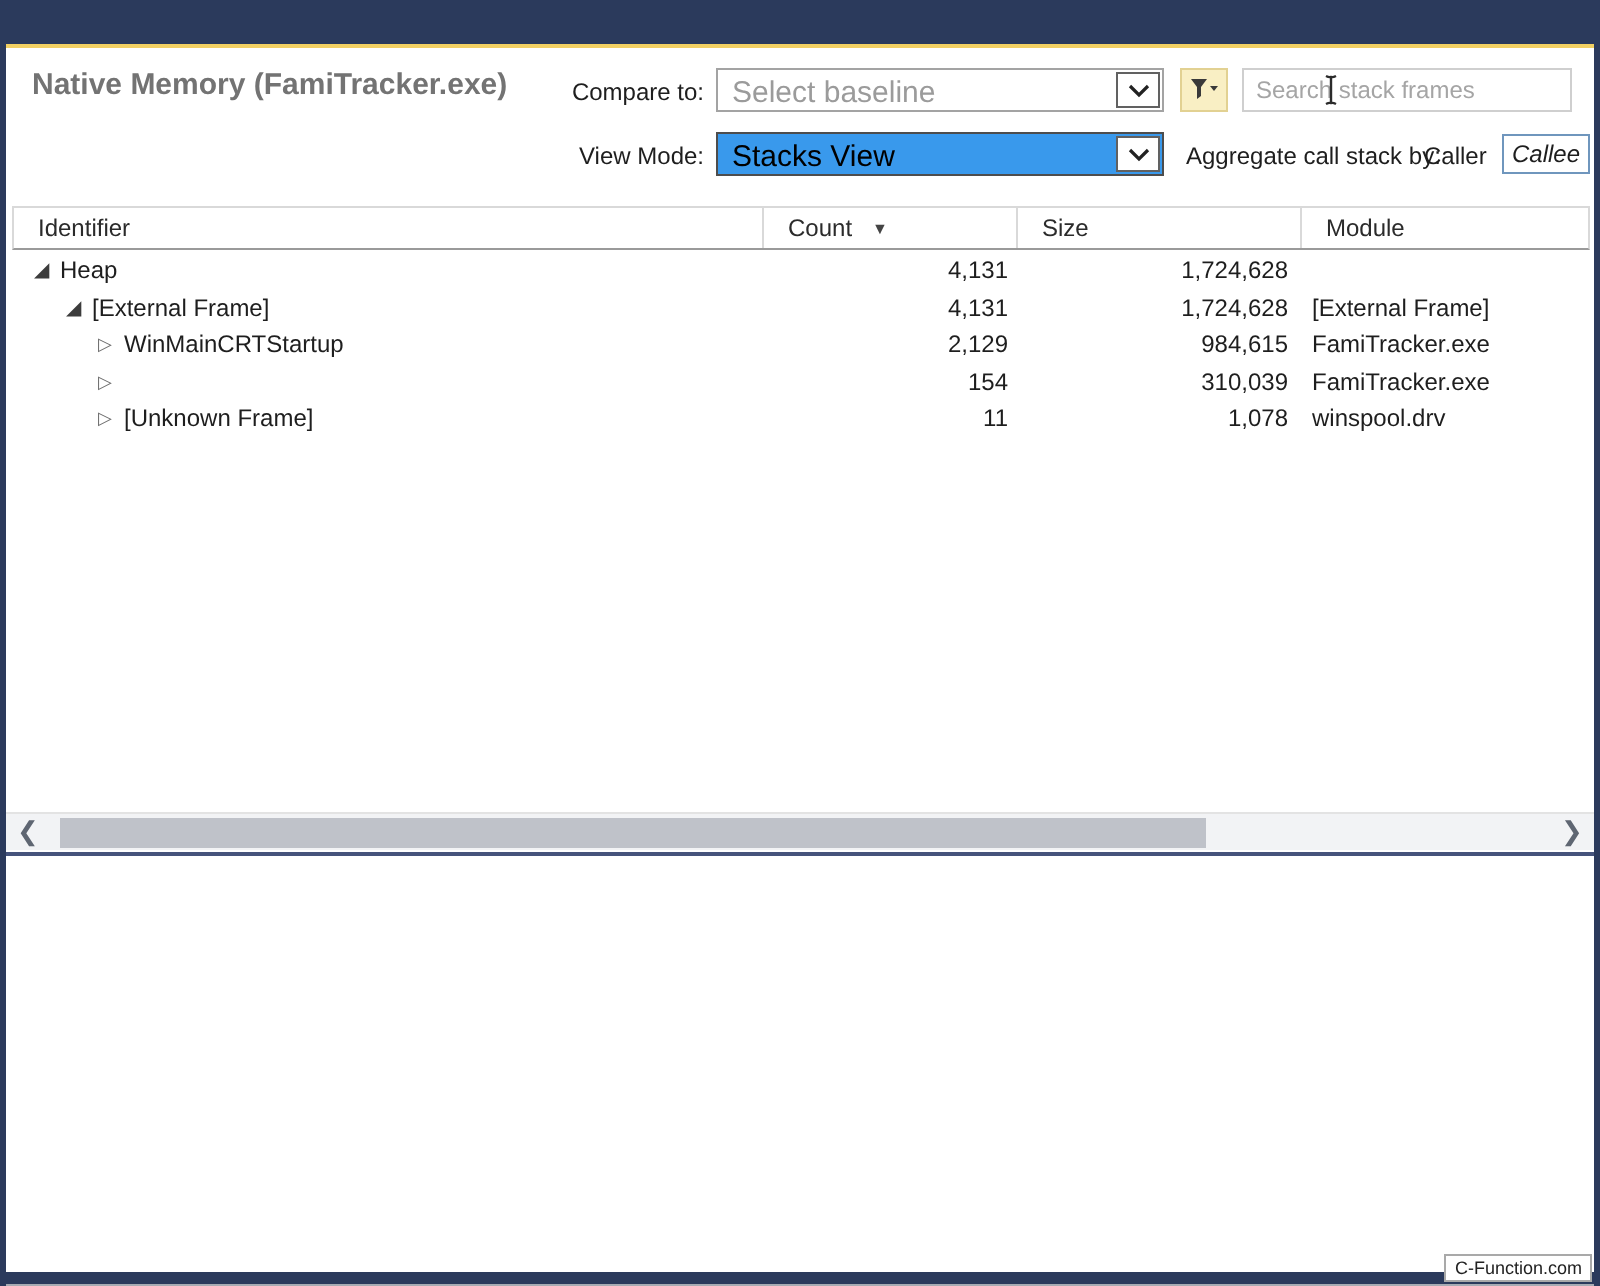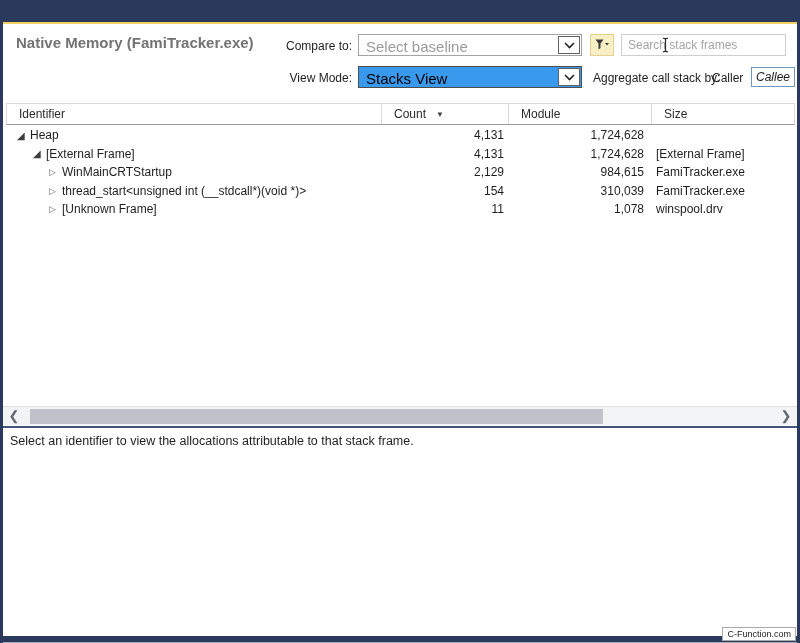--- a/index.html
+++ b/index.html
@@ -151,25 +151,25 @@
   <div class="agg-callee">Callee</div>
 
   <div class="thead">
     <div class="hc hc-id">
       <span>Identifier</span>
     </div>
     <div class="hc hc-count">
       <span>Count</span>
       <span class="sort-arrow">▼</span>
     </div>
+    <div class="hc hc-size">
+      <span>Size</span>
+    </div>
     <div class="hc hc-mod">
       <span>Module</span>
-    </div>
-    <div class="hc hc-size">
-      <span>Size</span>
     </div>
   </div>
 
   <div class="tree-rows">
       <div class="trow">
         <div class="c-id" style="padding-left: 11px;">
           <span class="expander expanded">◢</span>
           <span>Heap</span>
         </div>
         <div class="c-count">4,131</div>
@@ -190,21 +190,20 @@
           <span class="expander collapsed">▷</span>
           <span>WinMainCRTStartup</span>
         </div>
         <div class="c-count">2,129</div>
         <div class="c-size">984,615</div>
         <div class="c-module">FamiTracker.exe</div>
       </div>
       <div class="trow">
         <div class="c-id" style="padding-left: 43px;">
           <span class="expander collapsed">▷</span>
-          <span>thread_start&lt;unsigned int (__stdcall*)(void *)&gt;</span>
         </div>
         <div class="c-count">154</div>
         <div class="c-size">310,039</div>
         <div class="c-module">FamiTracker.exe</div>
       </div>
       <div class="trow">
         <div class="c-id" style="padding-left: 43px;">
           <span class="expander collapsed">▷</span>
           <span>[Unknown Frame]</span>
         </div>
@@ -214,21 +213,20 @@
       </div>
     </div>
 
   <div class="hscroll">
     <div class="hs-arrow hs-left">❮</div>
     <div class="hs-thumb"></div>
     <div class="hs-arrow hs-right">❯</div>
   </div>
 
   <div class="divider"></div>
-  <div class="hint">Select an identifier to view the allocations attributable to that stack frame.</div>
 
   <div class="watermark">C-Function.com</div>
 
   <div class="edge-left"></div>
   <div class="edge-right"></div>
   <div class="bottom-bar"></div>
   <div class="bottom-line"></div>
 </div>
 
 </body></html>

